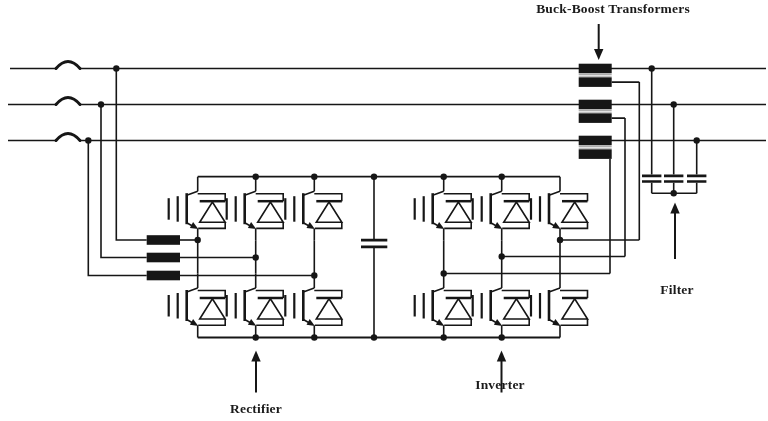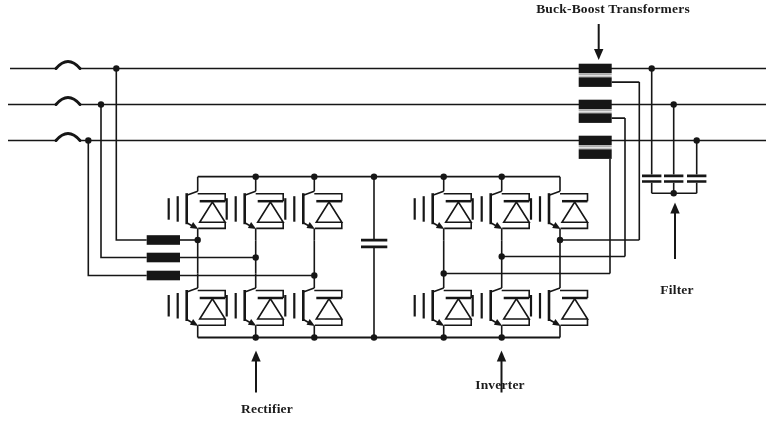--- a/index.html
+++ b/index.html
@@ -155,16 +155,16 @@
     <path d="M501.5 392.5 V361" stroke="#161616" stroke-width="2"></path>
     <polygon points="501.5,350.5 496.8,361.5 506.2,361.5" fill="#161616"></polygon>
   </g>
   <g>
     <path d="M675 259 V212" stroke="#161616" stroke-width="2"></path>
     <polygon points="675,202.5 670.3,213.5 679.7,213.5" fill="#161616"></polygon>
   </g>
 </svg>
 
 <div class="lbl" style="left:613px;top:1px">Buck-Boost Transformers</div>
-<div class="lbl" style="left:267px;top:401px">Rectifier</div>
+<div class="lbl" style="left:256px;top:401px">Rectifier</div>
 <div class="lbl" style="left:500px;top:377px">Inverter</div>
 <div class="lbl" style="left:677px;top:282px">Filter</div>
 </div>
 
 </body></html>

